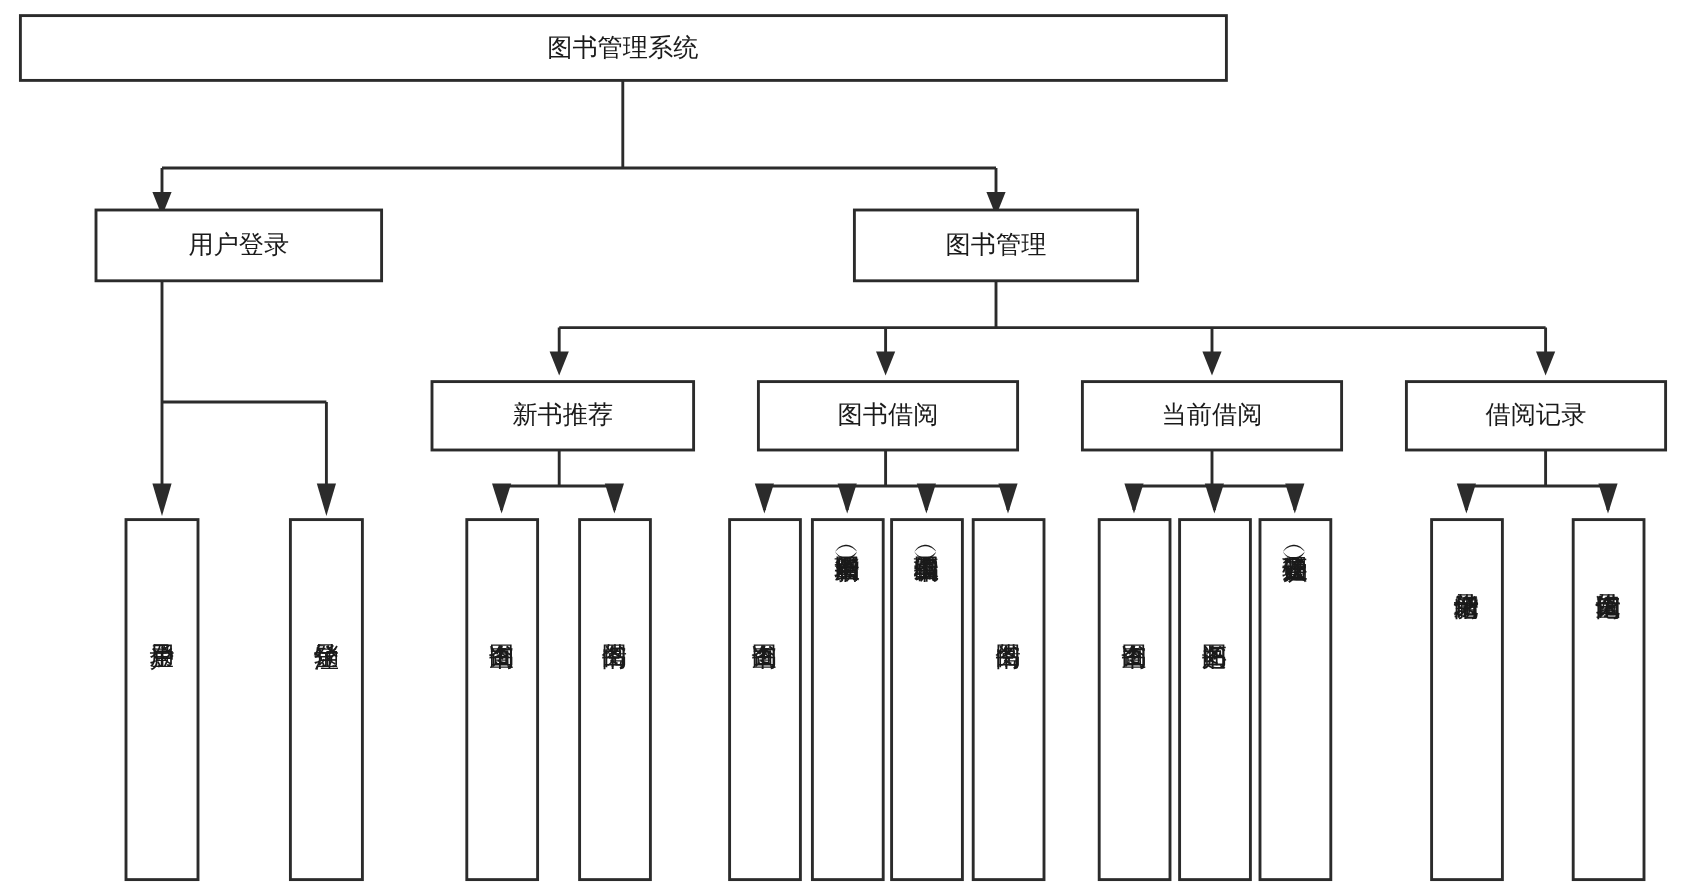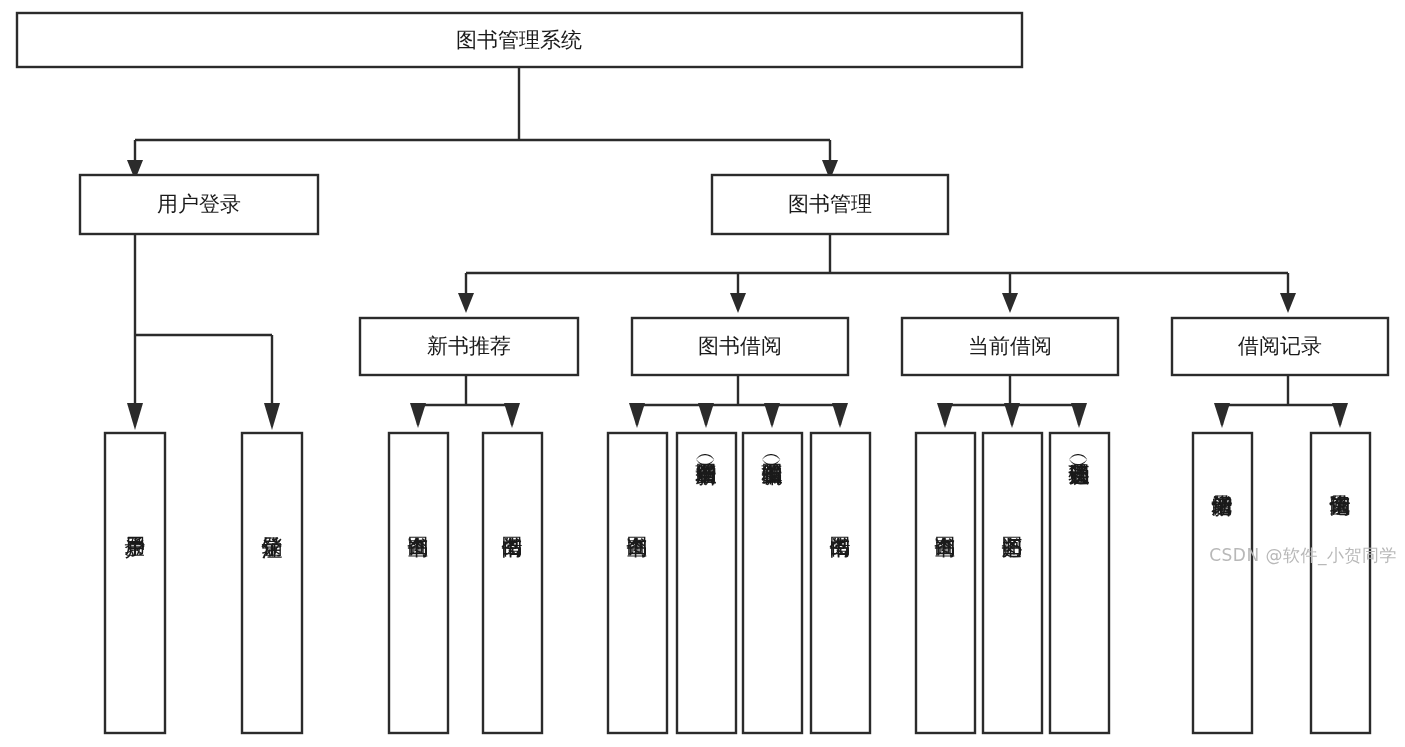--- a/index.html
+++ b/index.html
@@ -217,15 +217,14 @@
       <text class="node-label-v" x="1222" y="478" style="writing-mode:vertical-rl; text-orientation:upright;">新增借阅记录</text>
     </g>
 
     <g>
       <rect class="node-box" x="1311" y="433" width="59" height="300"></rect>
       <text class="node-label-v" x="1340" y="478" style="writing-mode:vertical-rl; text-orientation:upright;">查询借阅记录</text>
     </g>
 
   </svg>
 
-  <div class="watermark">CSDN @软件_小贺同学</div>
 
 </div>
 
 </body></html>

